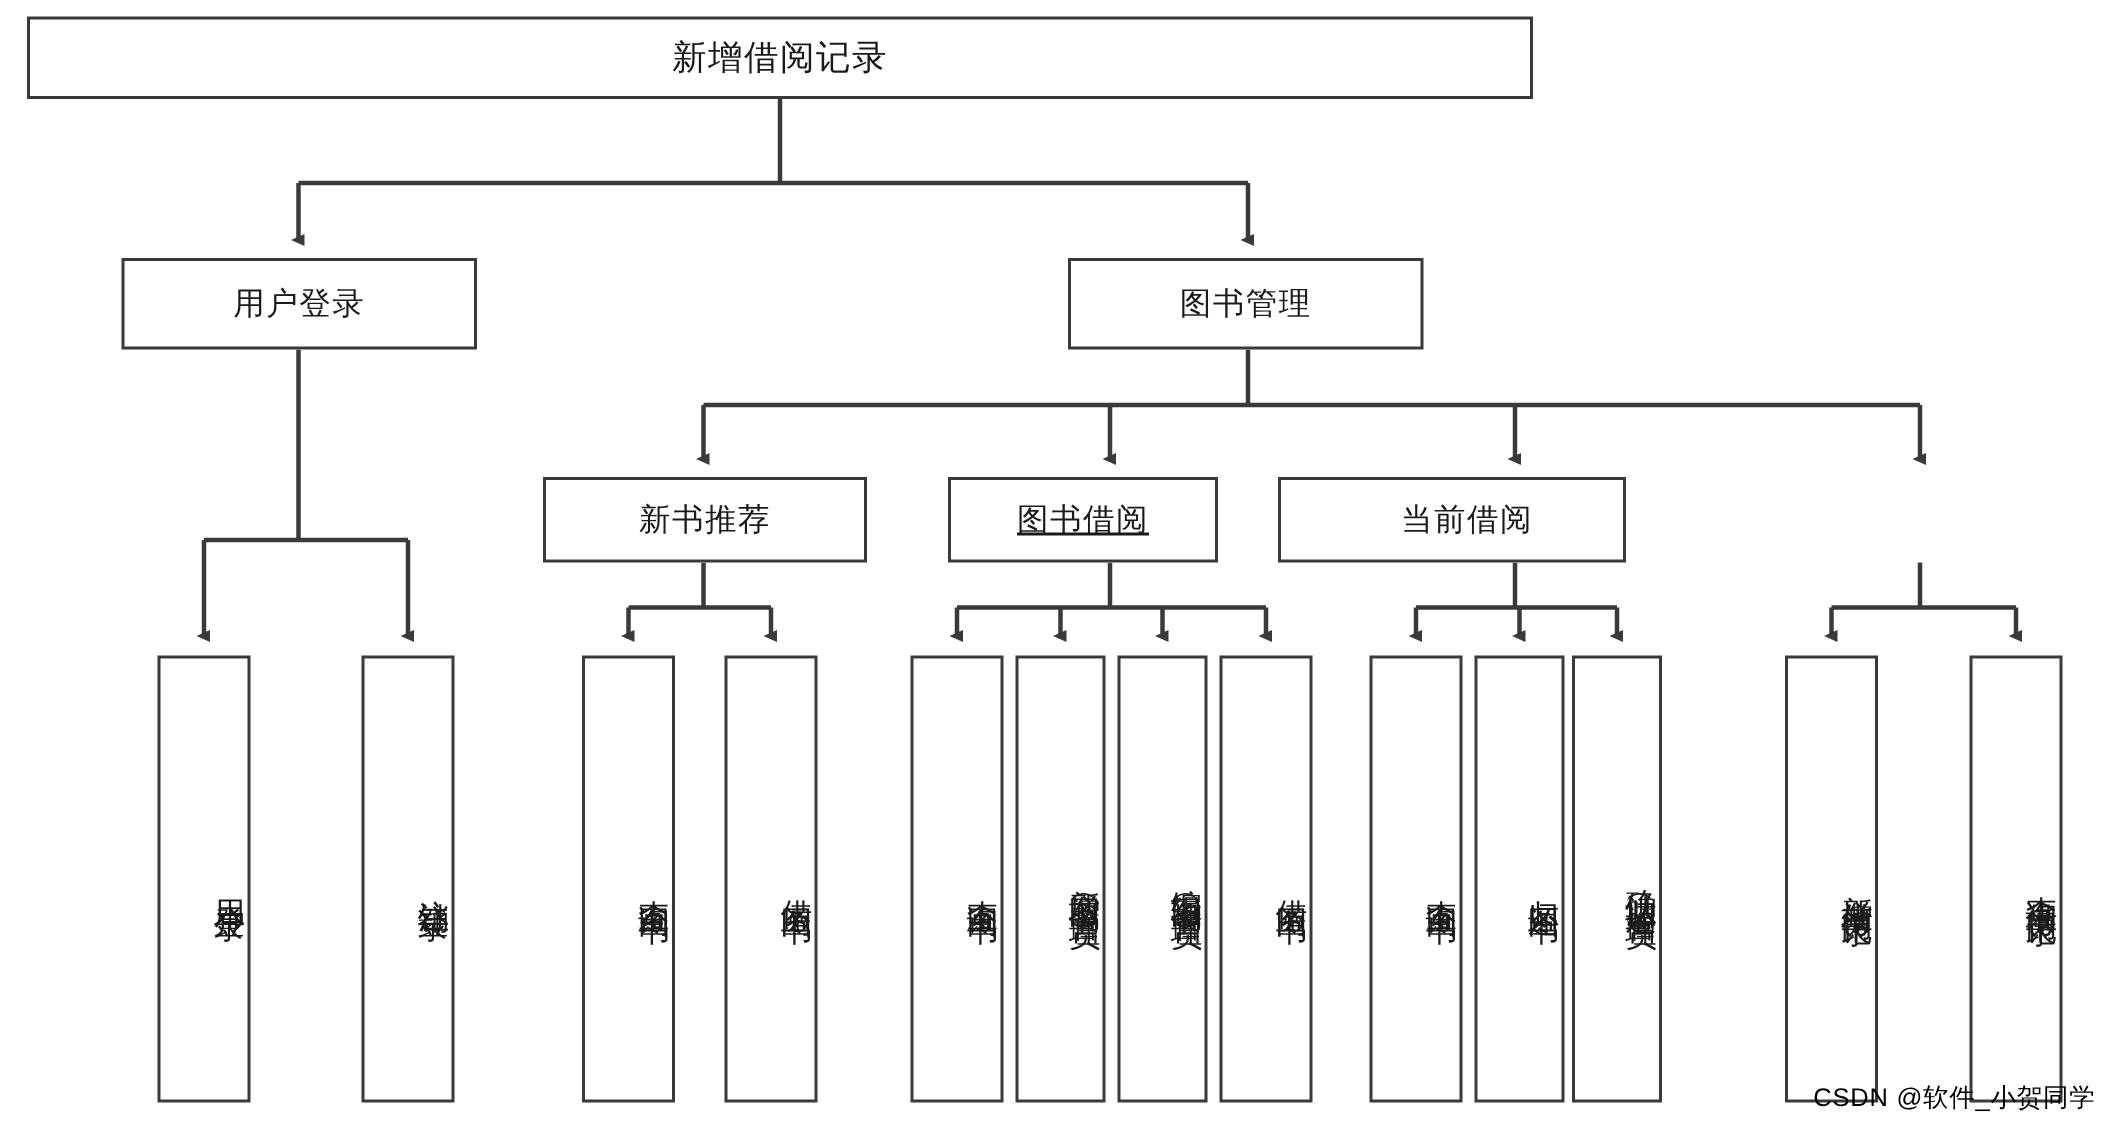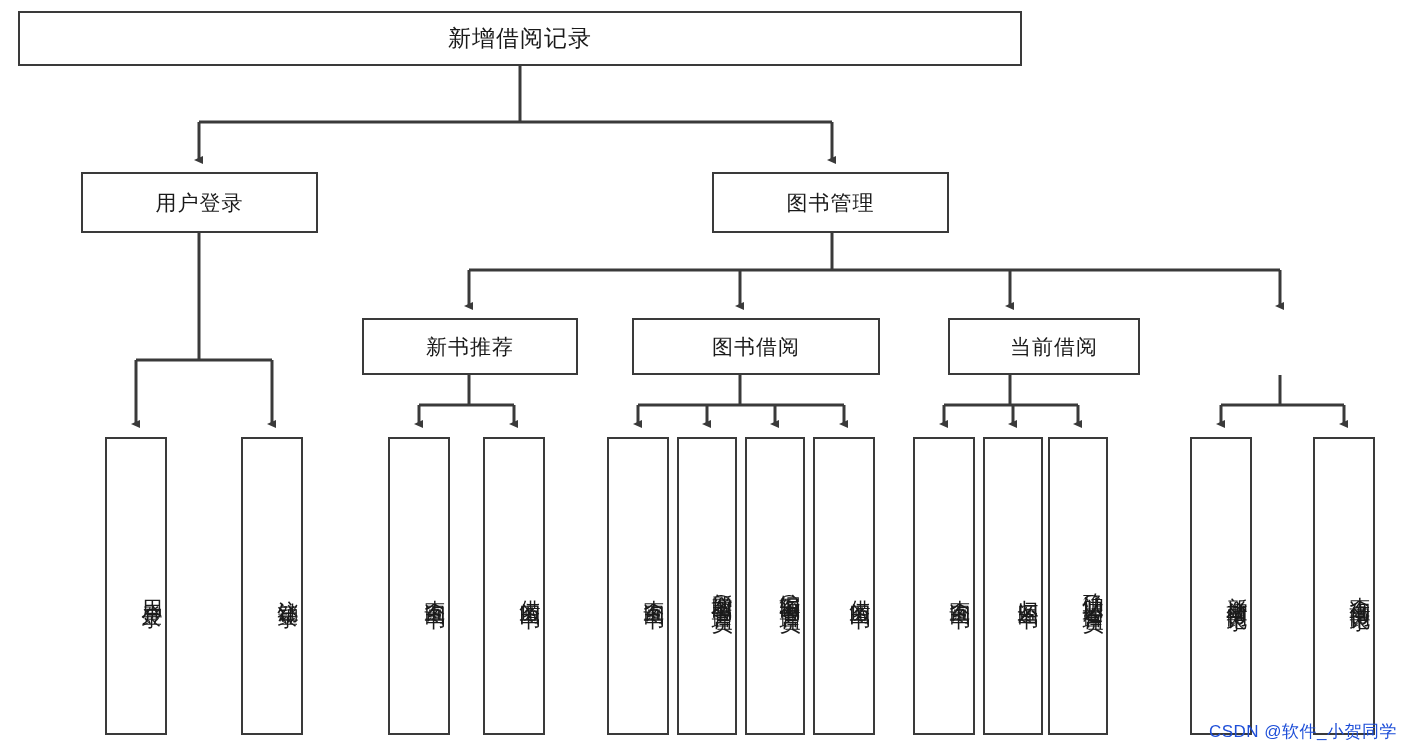--- a/index.html
+++ b/index.html
@@ -58,21 +58,21 @@
   }
   #root-node {
     left: 18px; top: 11px; width: 1004px; height: 55px;
     font-size: 23px;
   }
   .watermark {
     position: absolute;
     right: 8px;
     bottom: 4px;
     font-size: 17px;
-    color: #1d4ed8;
+    color: #000000;
     letter-spacing: 0.5px;
     white-space: nowrap;
   }
 </style>
 </head>
 <body>
 
 <div id="canvas">
 
   <svg class="wires" viewBox="0 0 1405 747">
@@ -124,22 +124,22 @@
       <path d="M1344,405 L1344,424" marker-end="url(#arrow)"></path>
     </g>
   </svg>
 
   <div class="node h" id="root-node">新增借阅记录</div>
 
   <div class="node h" style="left:81px; top:172px; width:237px; height:61px;">用户登录</div>
   <div class="node h" style="left:362px; top:318px; width:216px; height:57px;">新书推荐</div>
 
   <div class="node h" style="left:712px; top:172px; width:237px; height:61px;">图书管理</div>
-  <div class="node h" style="left:632px; top:318px; width:248px; height:57px;">图书借阅</div>
-  <div class="node h" style="left:948px; top:318px; width:192px; height:57px;padding-left:20px;">当前借阅</div>
+  <div class="node h" style="left:632px; top:318px; width:180px; height:57px;text-decoration:underline;">图书借阅</div>
+  <div class="node h" style="left:852px; top:318px; width:232px; height:57px;padding-left:20px;">当前借阅</div>
 
   <div class="node v" style="left:105px; top:437px; width:62px; height:298px;">
     <span class="vtxt">用户登录</span>
   </div>
   <div class="node v" style="left:241px; top:437px; width:62px; height:298px;">
     <span class="vtxt">注销登录</span>
   </div>
 
   <div class="node v" style="left:388px; top:437px; width:62px; height:298px;">
     <span class="vtxt">查询图书</span>

